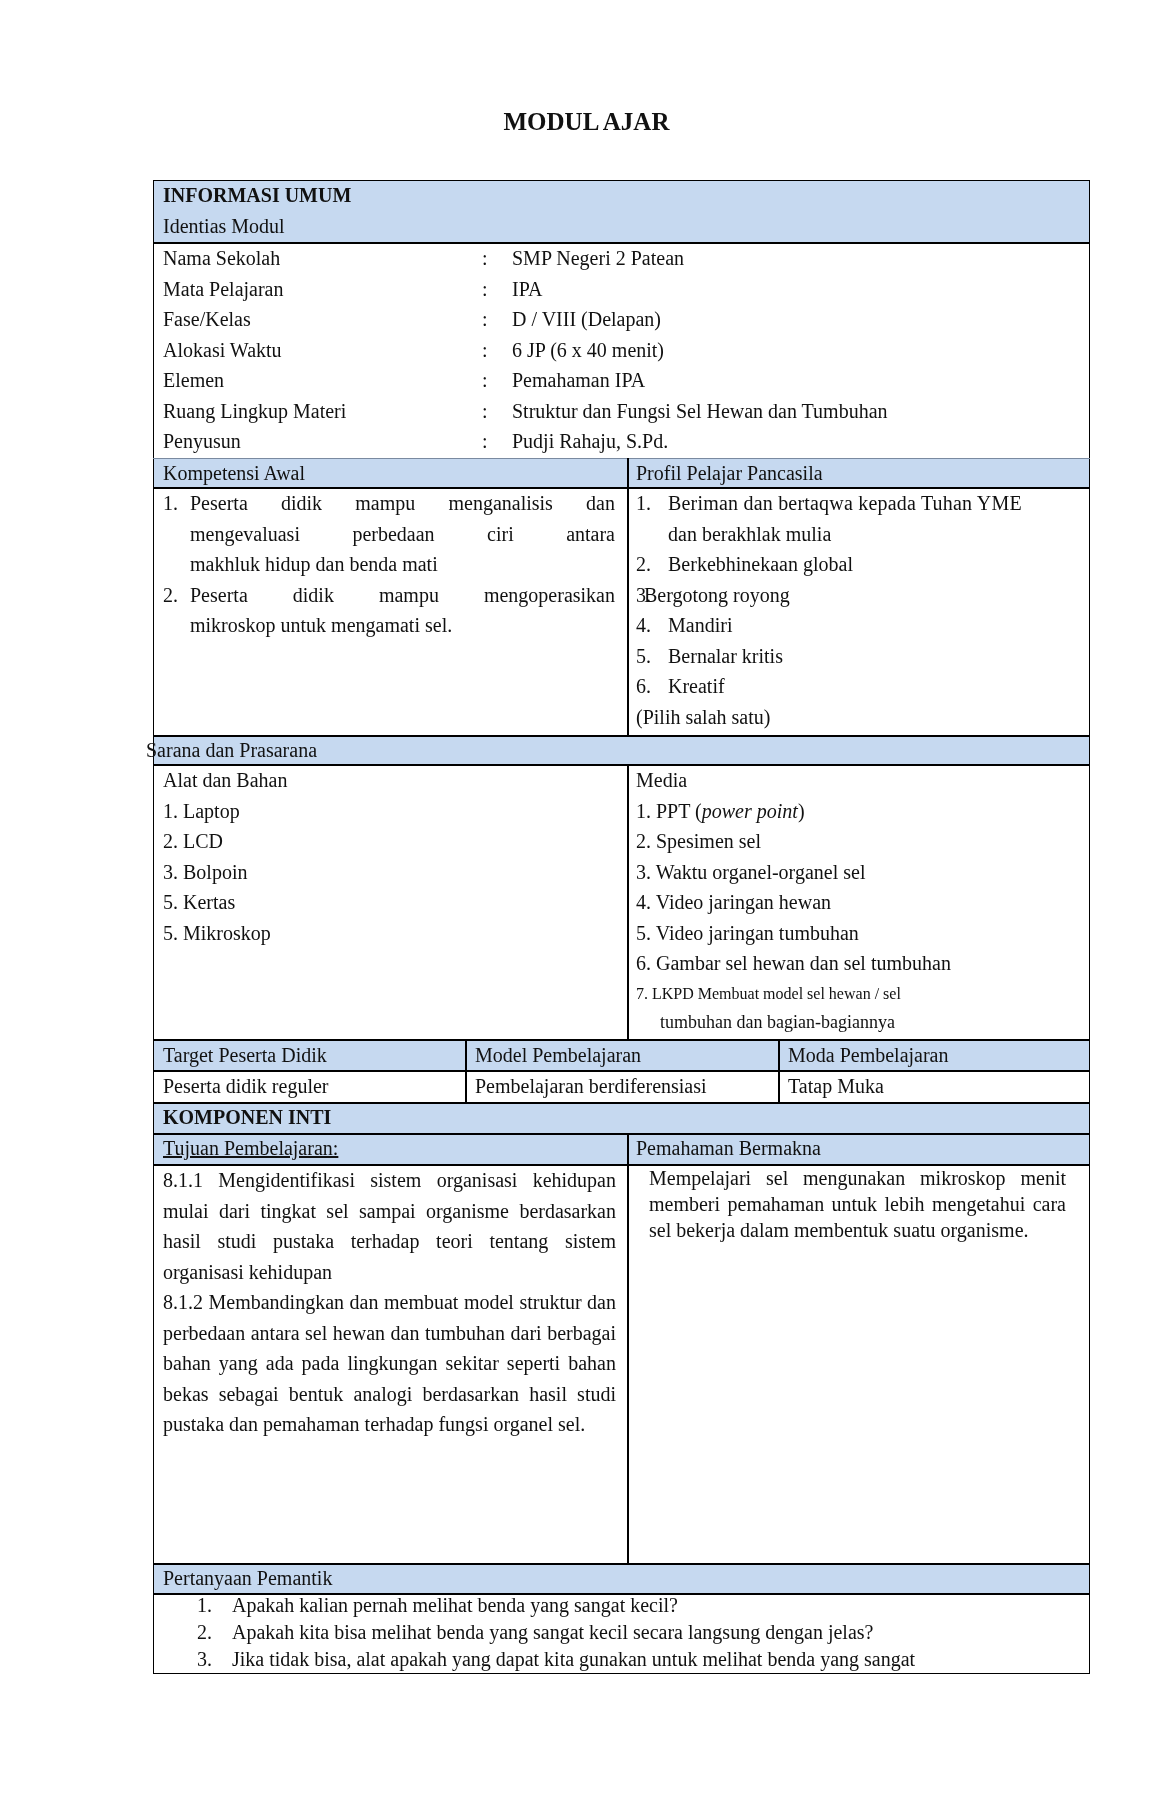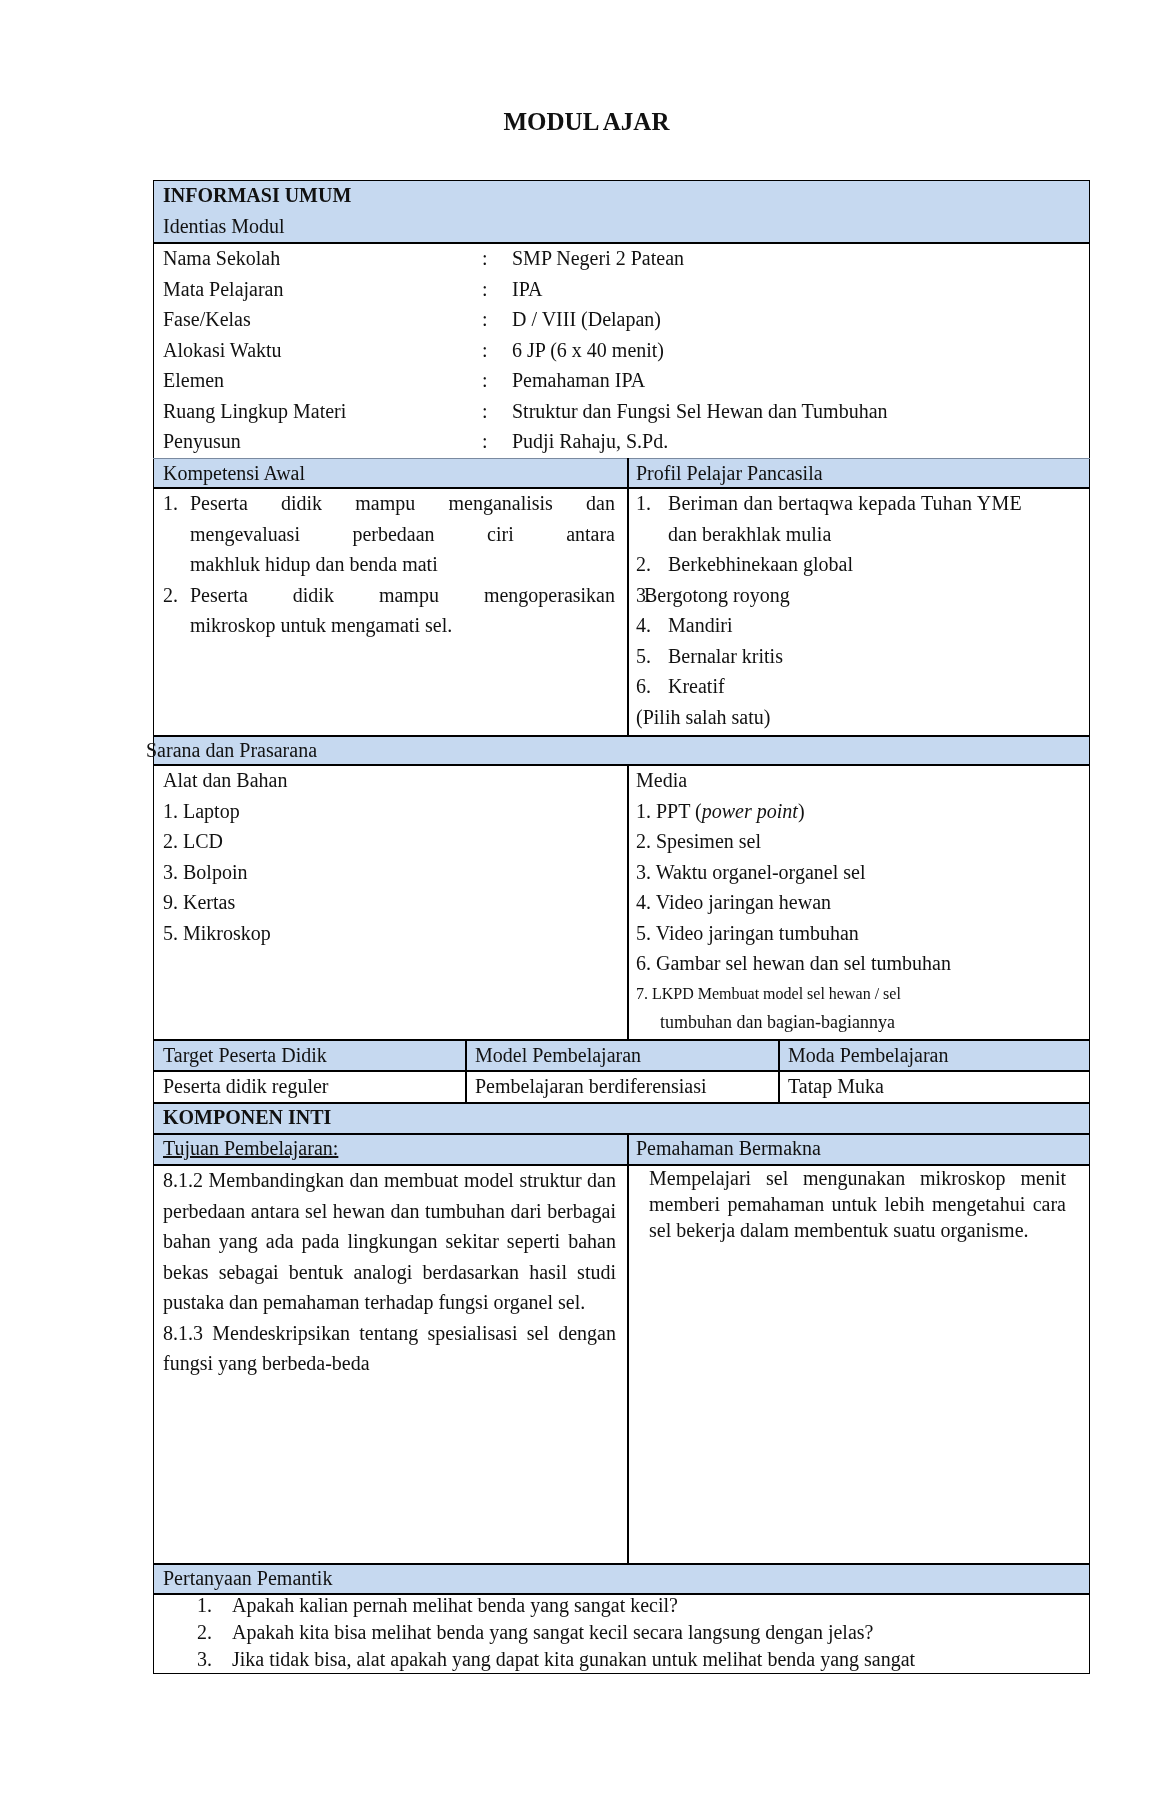--- a/index.html
+++ b/index.html
@@ -120,21 +120,21 @@
   <div class="t" style="left:636px;top:701.5px;">(Pilih salah satu)</div>
 </div>
 
 <div class="t" style="left:146px;top:735px;">Sarana dan Prasarana</div>
 
 <div>
   <div class="t" style="left:163px;top:765px;">Alat dan Bahan</div>
   <div class="t" style="left:163px;top:795.5px;">1. Laptop</div>
   <div class="t" style="left:163px;top:826px;">2. LCD</div>
   <div class="t" style="left:163px;top:856.5px;">3. Bolpoin</div>
-  <div class="t" style="left:163px;top:887px;">9. Kertas</div>
+  <div class="t" style="left:163px;top:887px;">5. Kertas</div>
   <div class="t" style="left:163px;top:917.5px;">5. Mikroskop</div>
 </div>
 
 <div>
   <div class="t" style="left:636px;top:765px;">Media</div>
   <div class="t" style="left:636px;top:795.5px;">
     <span>1.</span>
     <span>PPT (</span><i>power point</i><span>)</span>
   </div>
   <div class="t" style="left:636px;top:826px;">
@@ -169,22 +169,22 @@
 <div class="t" style="left:788px;top:1040px;">Moda Pembelajaran</div>
 <div class="t" style="left:163px;top:1071px;">Peserta didik reguler</div>
 <div class="t" style="left:475px;top:1071px;">Pembelajaran berdiferensiasi</div>
 <div class="t" style="left:788px;top:1071px;">Tatap Muka</div>
 
 <div class="t b" style="left:163px;top:1102px;">KOMPONEN INTI</div>
 <div class="t" style="left:163px;top:1133px;text-decoration:underline;">Tujuan Pembelajaran:</div>
 <div class="t" style="left:636px;top:1133px;">Pemahaman Bermakna</div>
 
 <div class="para" style="left:163px;top:1165px;width:453px;">
+  <span class="item">8.1.1 Mengidentifikasi sistem organisasi kehidupan mulai dari tingkat sel sampai organisme berdasarkan hasil studi pustaka terhadap teori tentang sistem organisasi kehidupan</span>
   <span class="item">8.1.2 Membandingkan dan membuat model struktur dan perbedaan antara sel hewan dan tumbuhan dari berbagai bahan yang ada pada lingkungan sekitar seperti bahan bekas sebagai bentuk analogi berdasarkan hasil studi pustaka dan pemahaman terhadap fungsi organel sel.</span>
-  <span class="item">8.1.3 Mendeskripsikan tentang spesialisasi sel dengan fungsi yang berbeda-beda</span>
 </div>
 
 <div class="para" style="left:649px;top:1165px;width:417px;line-height:26px;text-align-last:left;">Mempelajari sel mengunakan mikroskop menit memberi pemahaman untuk lebih mengetahui cara sel bekerja dalam membentuk suatu organisme.</div>
 
 <div class="t" style="left:163px;top:1563px;">Pertanyaan Pemantik</div>
 <div>
   <div class="t" style="left:197px;top:1592px;line-height:27px;">1.</div>
   <div class="t" style="left:232px;top:1592px;line-height:27px;">Apakah kalian pernah melihat benda yang sangat kecil?</div>
   <div class="t" style="left:197px;top:1619px;line-height:27px;">2.</div>
   <div class="t" style="left:232px;top:1619px;line-height:27px;">Apakah kita bisa melihat benda yang sangat kecil secara langsung dengan jelas?</div>

